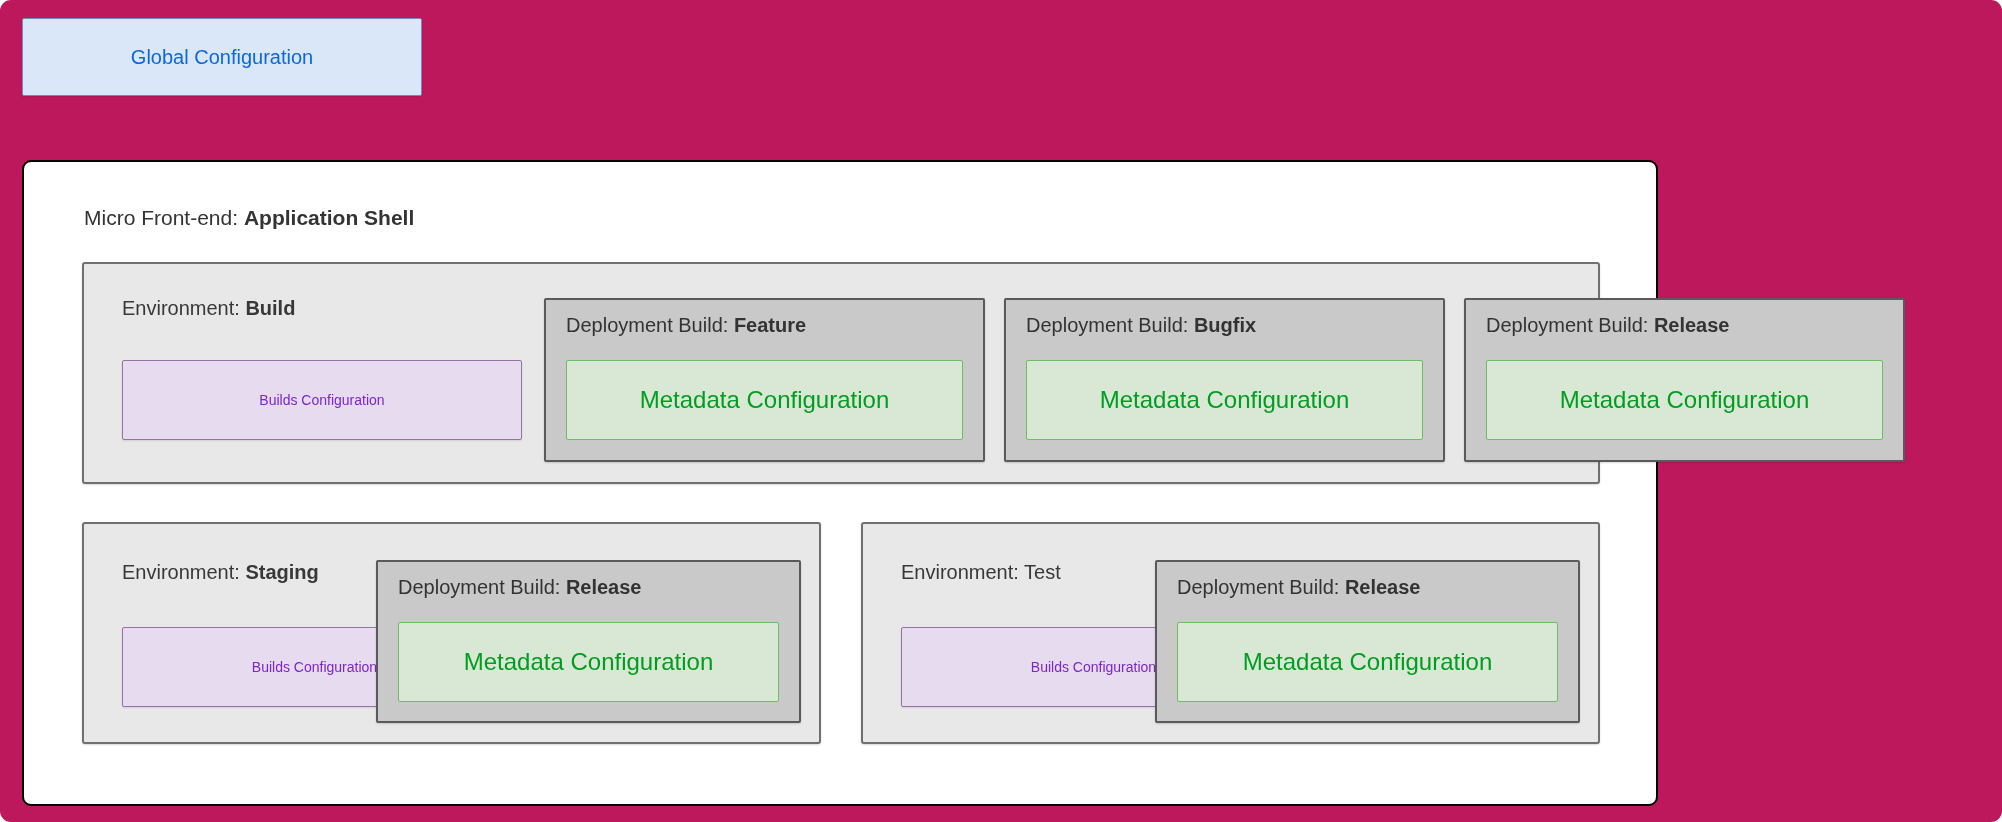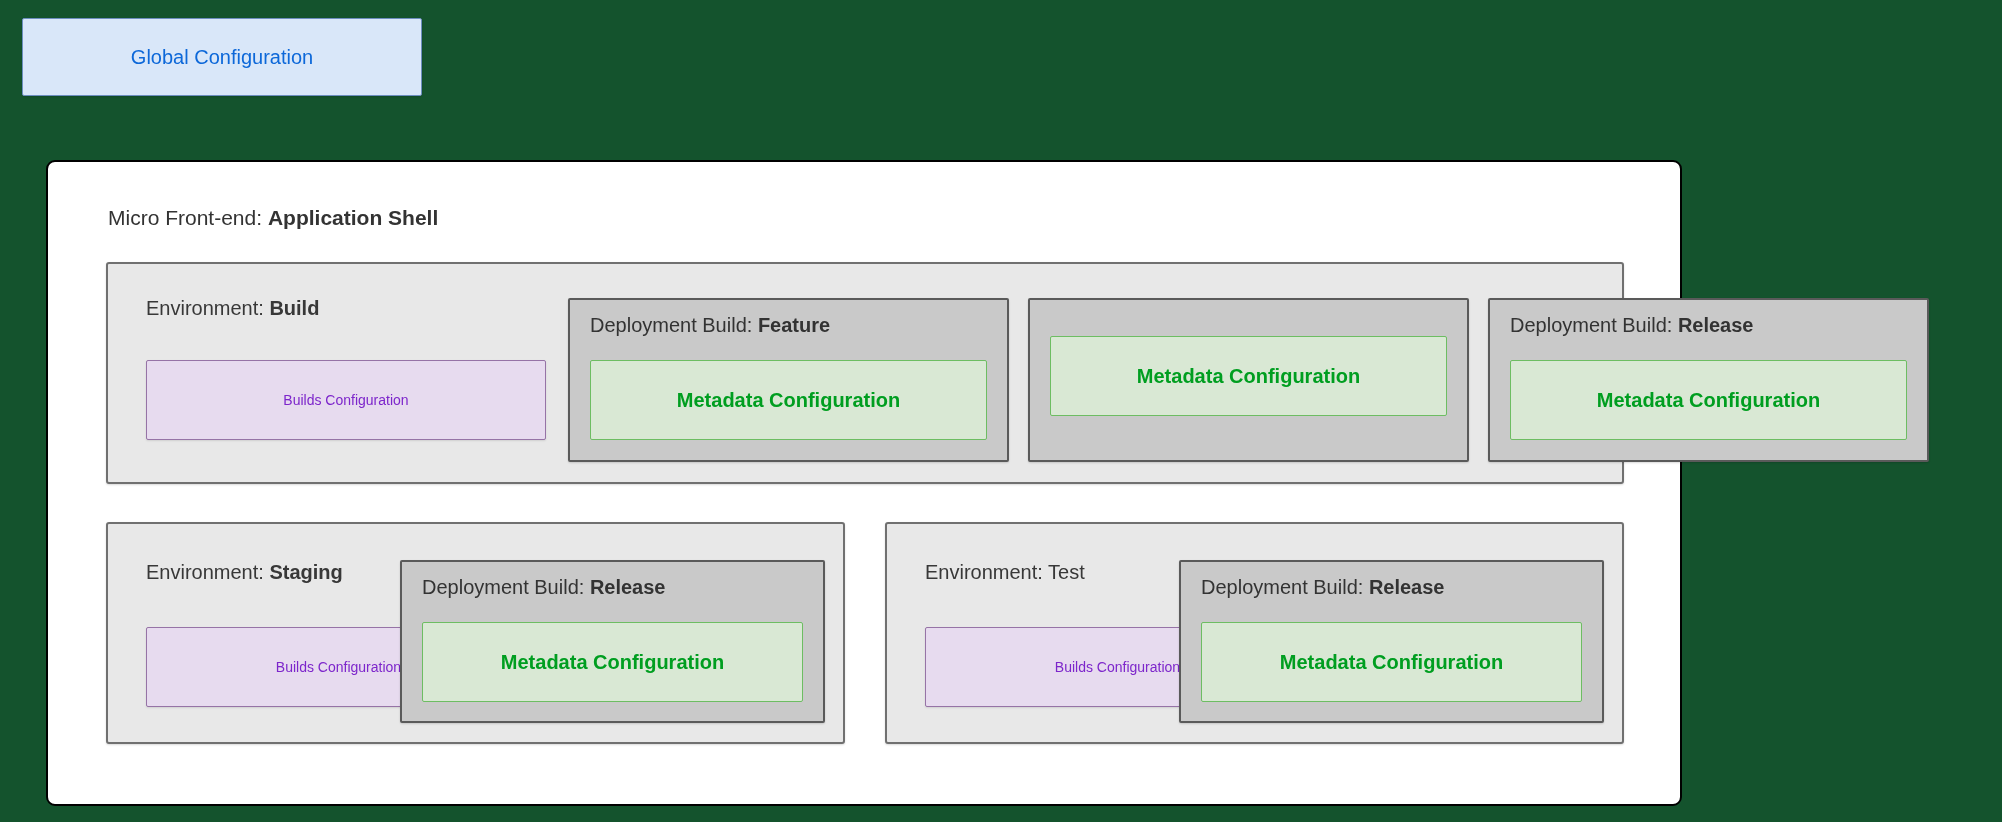--- a/index.html
+++ b/index.html
@@ -6,22 +6,23 @@
     margin: 0;
     padding: 0;
     background: #ffffff;
     font-family: "Liberation Sans", sans-serif;
     color: #333333;
   }
   .canvas {
     position: relative;
     width: 2002px;
     height: 822px;
-    background: #14532d;
+    background: #be185d;
     overflow: hidden;
+    border-radius: 11px;
   }
 
   
   .global-box {
     position: absolute;
     left: 22px;
     top: 18px;
     width: 400px;
     height: 78px;
     box-sizing: border-box;
@@ -41,21 +42,20 @@
     position: absolute;
     left: 22px;
     top: 160px;
     width: 1636px;
     height: 646px;
     box-sizing: border-box;
     background: #ffffff;
     border: 2px solid #000000;
     border-radius: 9px;
     padding: 44px 56px 0 58px;
-    margin-left: 24px;
   }
   .shell-title {
     font-size: 21px;
     color: #333333;
     margin: 0 0 32px 2px;
   }
   .bold { font-weight: 700; }
   .plain { font-weight: 400; }
 
   
@@ -124,25 +124,24 @@
     line-height: 24px;
   }
   .metadata-box {
     margin-top: 23px;
     height: 80px;
     box-sizing: border-box;
     background: #d9e8d4;
     border: 1.5px solid #6dbd62;
     border-radius: 2px;
     color: #009e20;
-    font-size: 20px;
+    font-size: 24px;
     display: flex;
     align-items: center;
     justify-content: center;
-    font-weight: bold;
   }
 
   
   .env-row {
     display: flex;
     gap: 40px;
   }
   .env-bottom {
     flex: 1 1 0;
     height: 222px;
@@ -194,20 +193,24 @@
           <div class="deploy-label">
             <span>Deployment Build:</span>
             <span class="bold">Feature</span>
           </div>
           <div class="metadata-box">
             <span>Metadata Configuration</span>
           </div>
         </div>
 
         <div class="deploy-box">
+          <div class="deploy-label">
+            <span>Deployment Build:</span>
+            <span class="bold">Bugfix</span>
+          </div>
           <div class="metadata-box">
             <span>Metadata Configuration</span>
           </div>
         </div>
 
         <div class="deploy-box">
           <div class="deploy-label">
             <span>Deployment Build:</span>
             <span class="bold">Release</span>
           </div>

